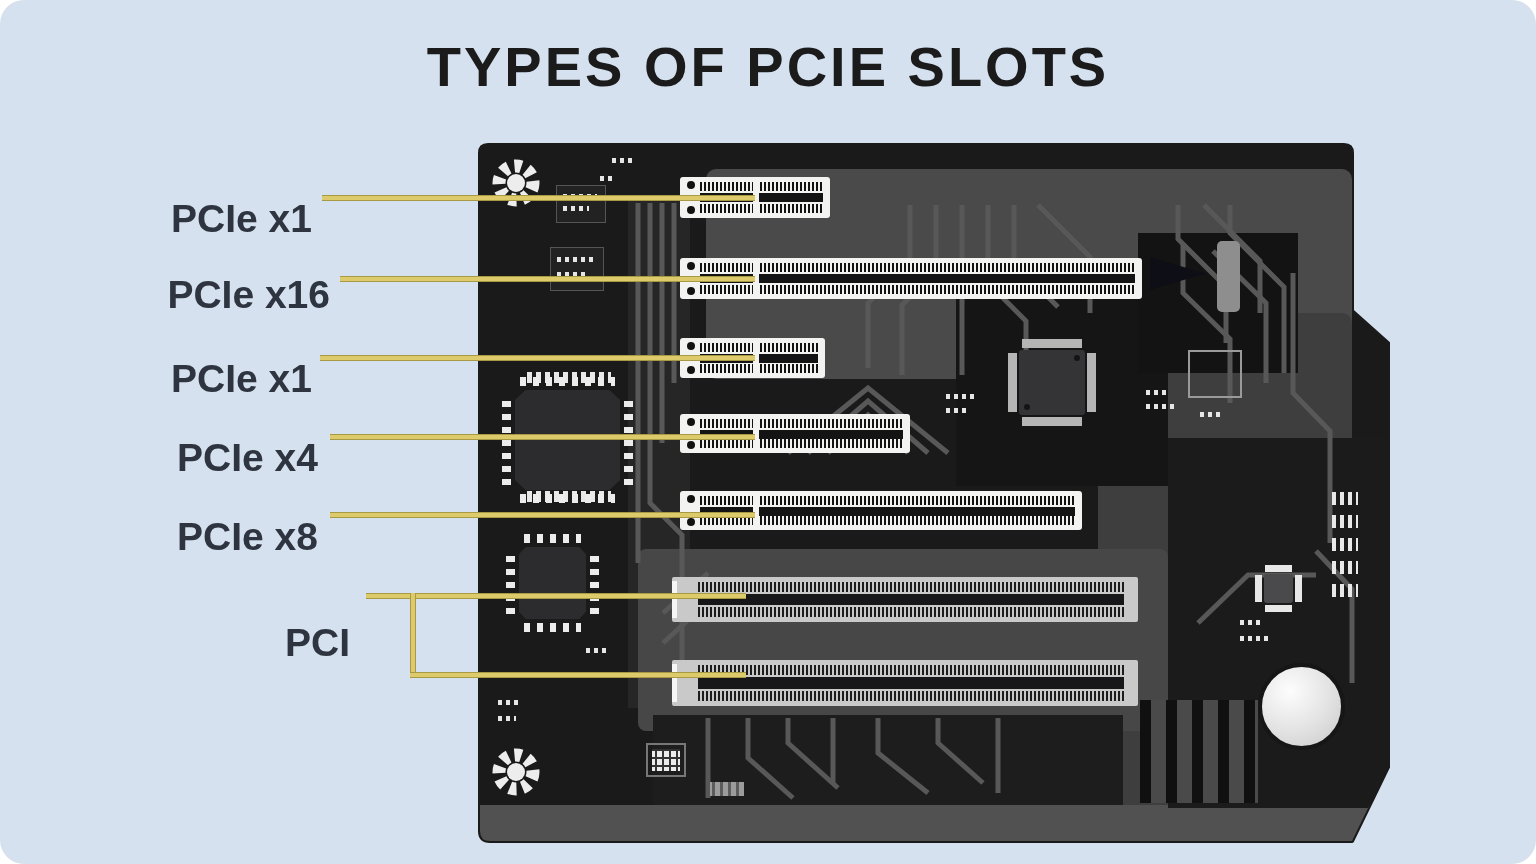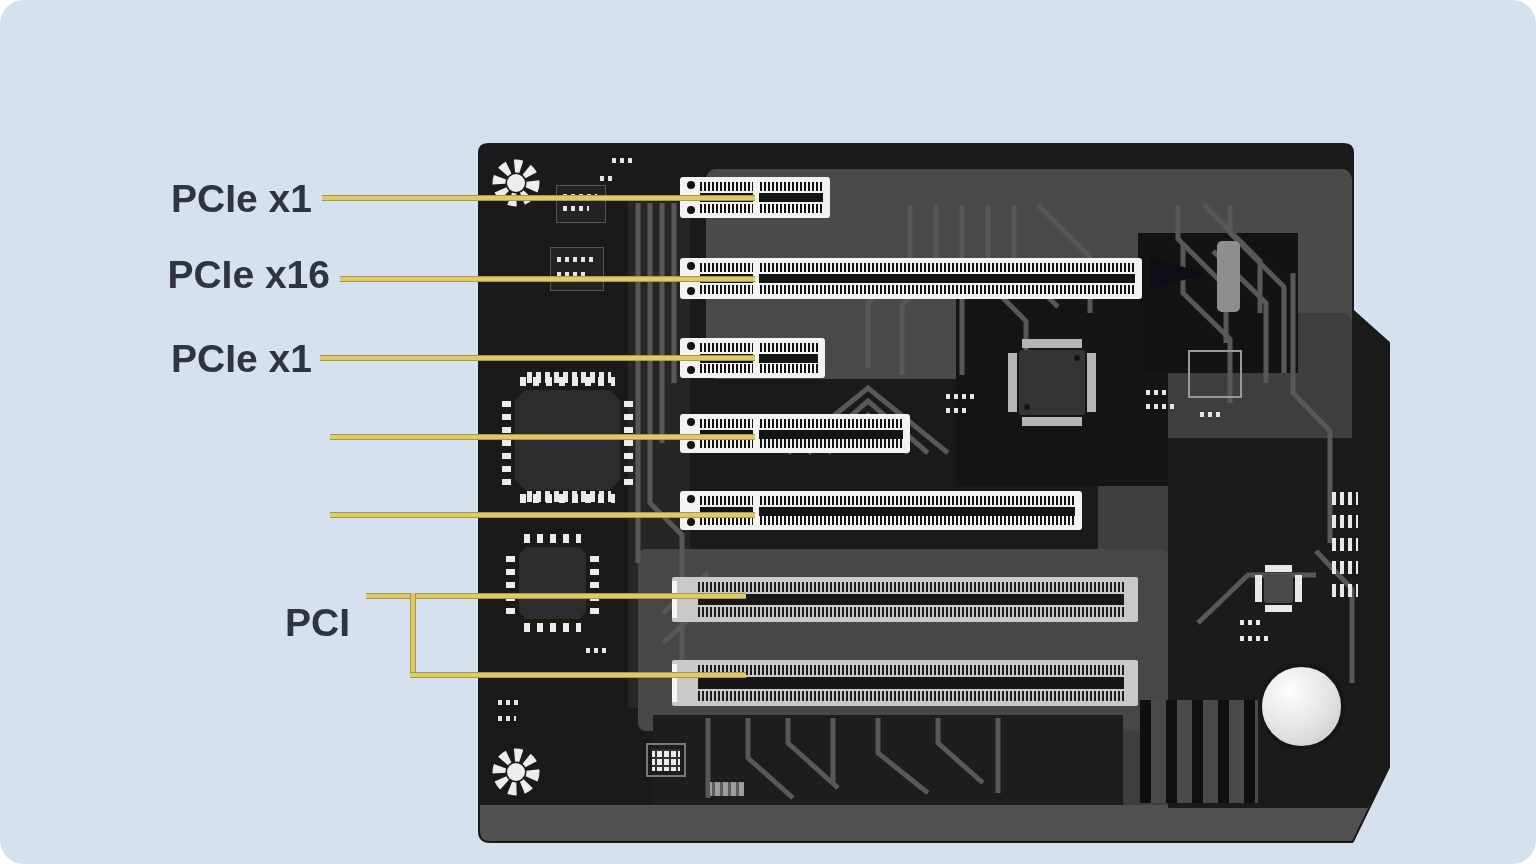--- a/index.html
+++ b/index.html
@@ -7,21 +7,21 @@
     position:relative;width:1536px;height:864px;overflow:hidden;
     background:#d5e1ef;border-radius:24px;
     font-family:"Liberation Sans", sans-serif;
   }
   .title{
     position:absolute;top:34px;left:0;right:0;text-align:center;
     font-size:56px;font-weight:900;letter-spacing:3px;color:#1b1b1b;
   }
   .slot-label{
     position:absolute;font-size:39px;line-height:46px;font-weight:700;
-    color:#2e3540;white-space:nowrap;text-align:left;z-index:6;
+    color:#2e3540;white-space:nowrap;text-align:left;z-index:6;margin-top:20px;
   }
   .callout{position:absolute;height:4px;background:#ddcb6b;
     border-top:1px solid #a89a45;border-bottom:1px solid #a89a45;z-index:5;}
   .callout.vert{width:4px;height:auto;border:none;
     border-left:1px solid #a89a45;border-right:1px solid #a89a45;}
   .board-svg{position:absolute;left:478px;top:143px;z-index:1;}
   
   .pcie-slot{position:absolute;background:#f3f3f1;border-radius:3px;z-index:3;}
   .pcie-slot .pins{position:absolute;left:20px;right:7px;height:9px;
     background:repeating-linear-gradient(90deg,#131313 0 2px,transparent 2px 4px);}
@@ -69,20 +69,21 @@
   .vbar{background:#8e8e8e;border-radius:5px;}
   .tri{clip-path:polygon(0 6%,100% 50%,0 94%);background:#0e0e16;}
   .ic-outline{border:2px solid #9a9a9a;}
   .ic-dark{background:#222;border:1px solid #555;}
 </style>
 </head>
 <body>
 
 <div class="page">
 
+  <div class="title">TYPES OF PCIE SLOTS</div>
 
   <svg class="board-svg" width="912" height="700" viewBox="0 0 912 700">
     <defs>
       <clipPath id="boardClip">
         <path d="M10 2 H866 Q874 2 874 10 V168 L912 202 V620 L874 698 H12 Q2 698 2 688 V10 Q2 2 10 2 Z"></path>
       </clipPath>
     </defs>
     <path d="M10 2 H866 Q874 2 874 10 V168 L912 202 V620 L874 698 H12 Q2 698 2 688 V10 Q2 2 10 2 Z" fill="#1a1a1a" stroke="#1a1a1a" stroke-width="4" stroke-linejoin="round"></path>
     <g clip-path="url(#boardClip)">
       <rect x="150" y="55" width="62" height="510" fill="#262626"></rect>
@@ -185,20 +186,22 @@
   <div class="pci-slot" style="left:672px;top:660px;width:466px;height:46px;">
     <div class="pins top"></div>
     <div class="channel"></div>
     <div class="pins bot"></div>
     <div class="key"></div>
   </div>
 
   <div class="slot-label" style="right:1224px;top:176px">PCIe x1</div>
   <div class="slot-label" style="right:1206px;top:252px">PCIe x16</div>
   <div class="slot-label" style="right:1224px;top:336px">PCIe x1</div>
+  <div class="slot-label" style="right:1218px;top:415px">PCIe x4</div>
+  <div class="slot-label" style="right:1218px;top:494px">PCIe x8</div>
   <div class="slot-label" style="right:1186px;top:600px">PCI</div>
 
   <div class="callout" style="left:322px;top:195px;width:433px;"></div>
   <div class="callout" style="left:340px;top:276px;width:415px;"></div>
   <div class="callout" style="left:320px;top:355px;width:435px;"></div>
   <div class="callout" style="left:330px;top:434px;width:425px;"></div>
   <div class="callout" style="left:330px;top:512px;width:425px;"></div>
   <div class="callout" style="left:366px;top:593px;width:380px;"></div>
   <div class="callout vert" style="left:410px;top:593px;height:85px;"></div>
   <div class="callout" style="left:410px;top:672px;width:336px;"></div>

